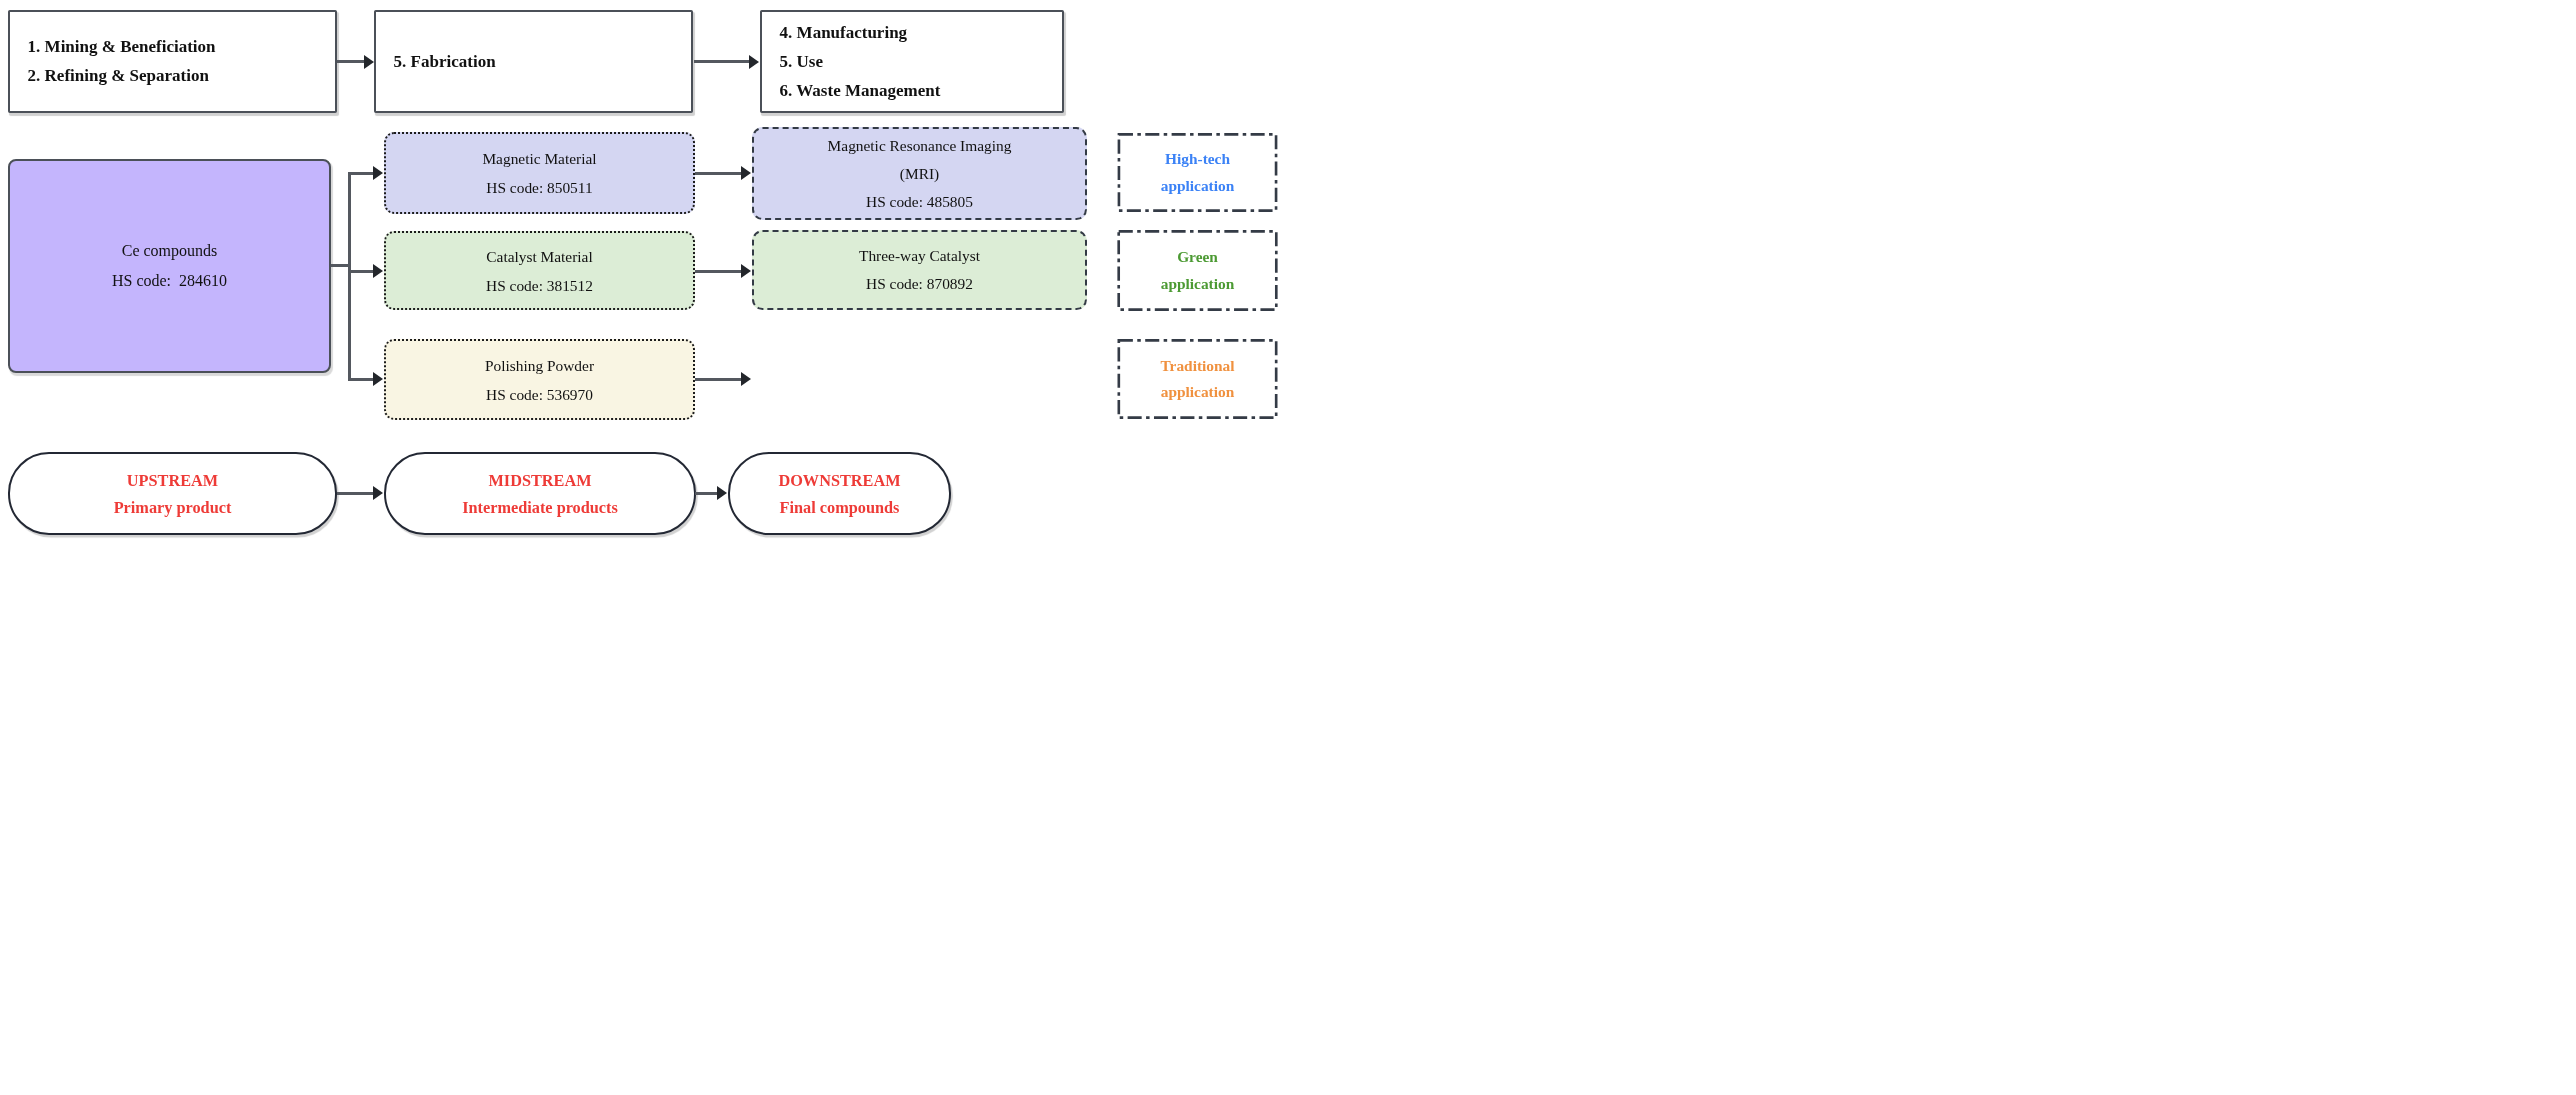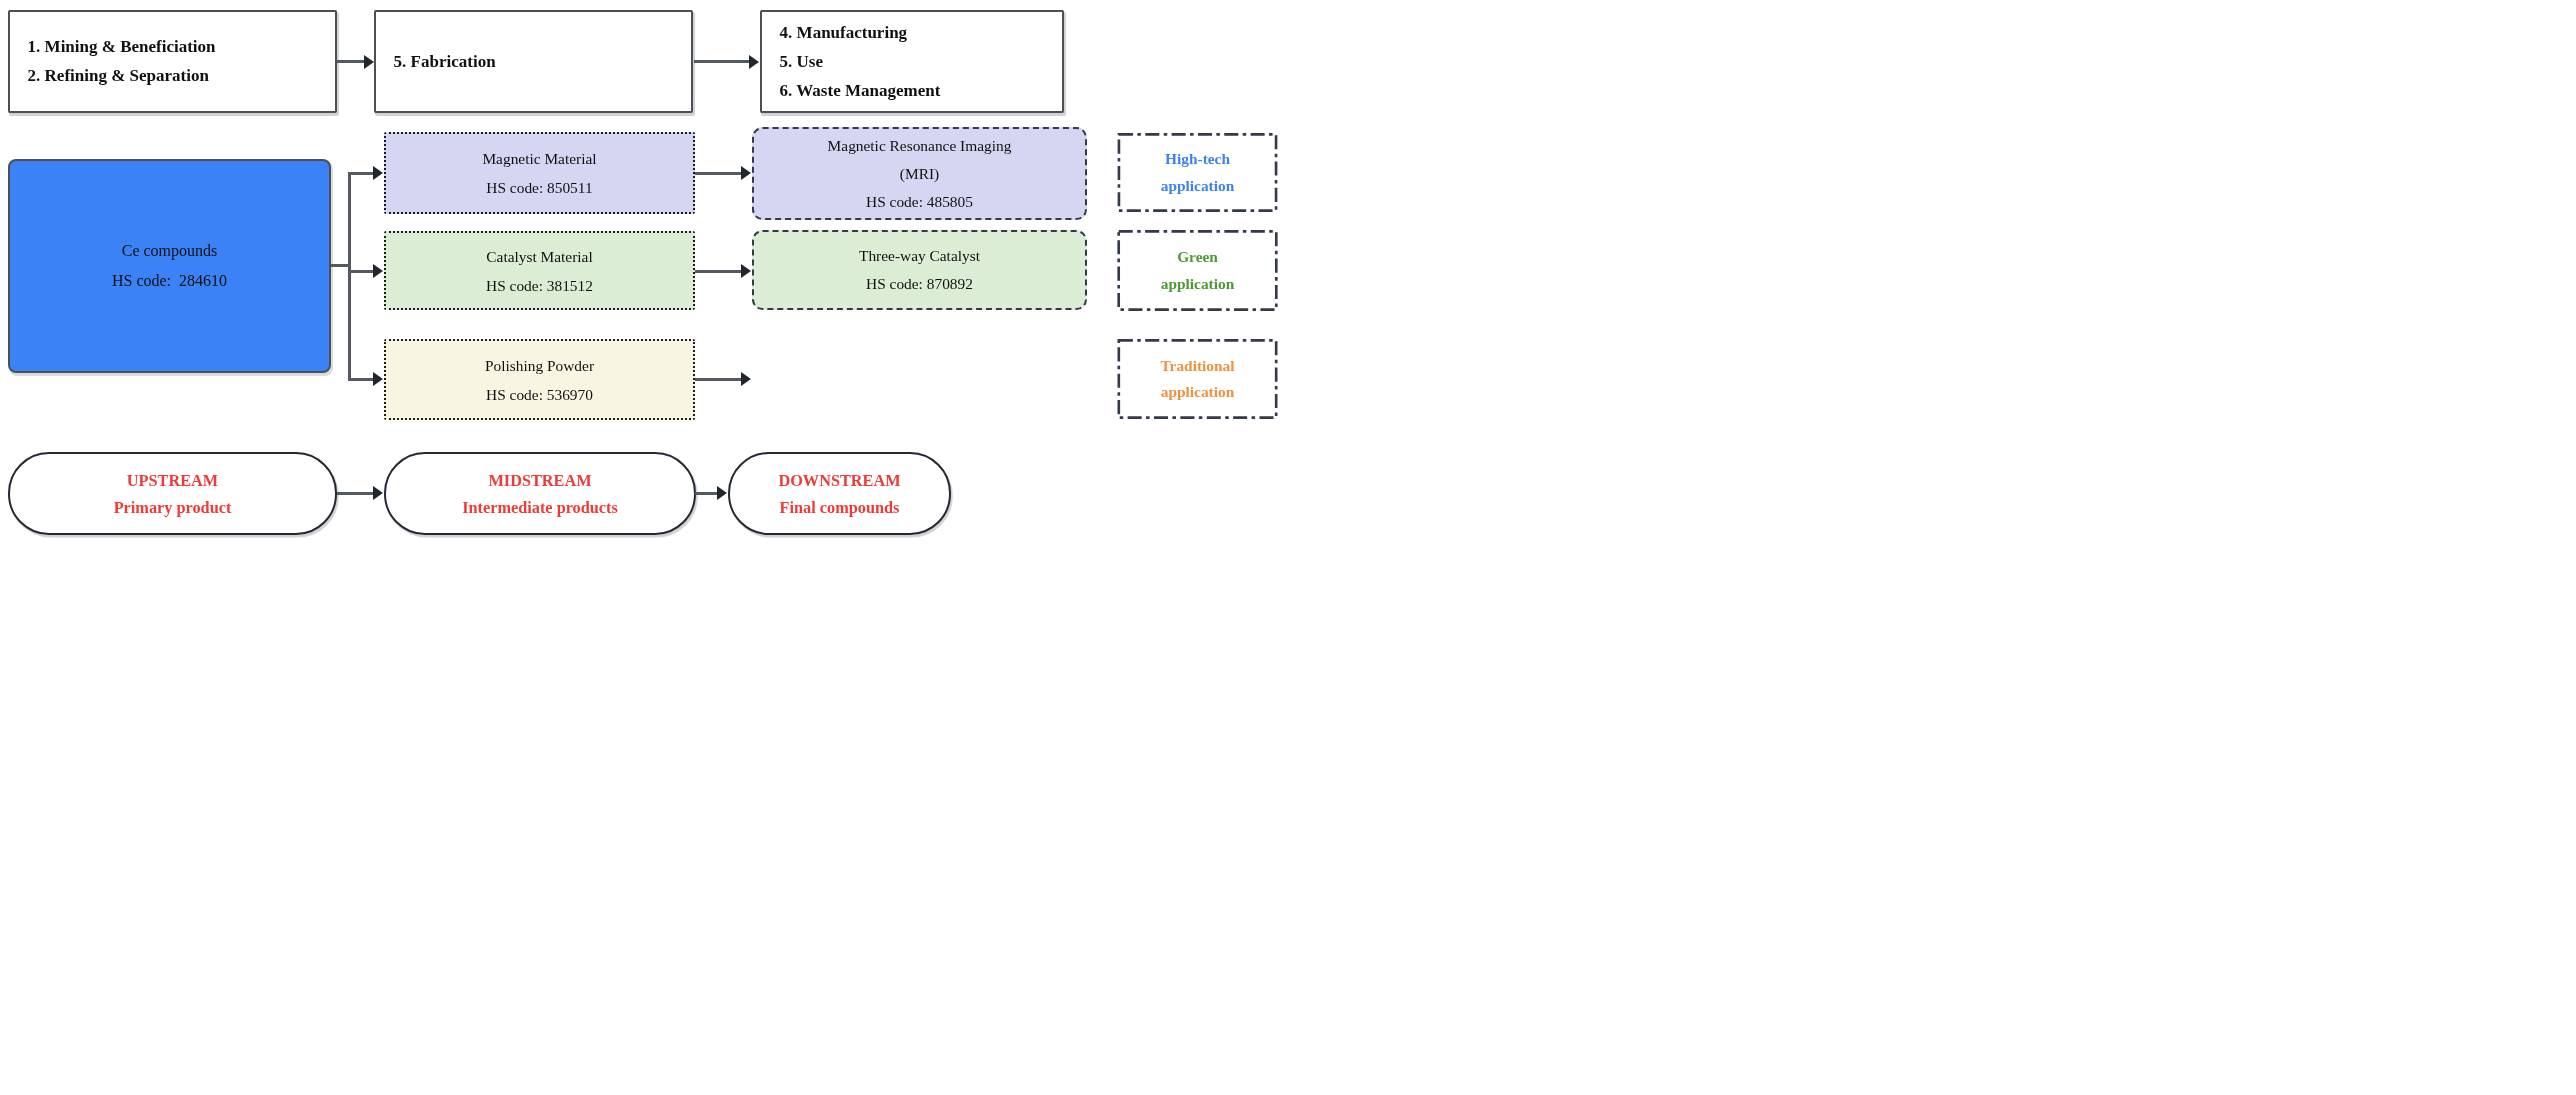--- a/index.html
+++ b/index.html
@@ -5,25 +5,25 @@
   html,body{margin:0;padding:0;background:#ffffff;}
   .canvas{position:relative;width:1288px;height:548px;background:#ffffff;
           font-family:"Liberation Serif","DejaVu Serif",serif;overflow:hidden;}
   .box{position:absolute;display:flex;align-items:center;justify-content:center;box-sizing:border-box;}
   .label{white-space:pre-wrap;text-align:center;color:#111;}
   
   .stage{border:2.6px solid #4b5058;background:#ffffff;border-radius:1.8px;
          justify-content:flex-start;box-shadow:1.8px 2.6px 0.9px rgba(0,0,0,0.18);}
   .stage .label{text-align:left;font-weight:bold;font-size:17px;line-height:29px;padding-left:17.6px;}
   
-  .source{border:2.6px solid #4b5058;background:#3b82f6;border-radius:8px;
+  .source{border:2.6px solid #4b5058;background:#c4b5fd;border-radius:8px;
           box-shadow:1.8px 2.6px 0.9px rgba(0,0,0,0.15);}
   .source .label{font-size:16px;line-height:30px;}
   
-  .dotted{border:2.2px dotted #1c1c1c;border-radius:2px;}
+  .dotted{border:2.2px dotted #1c1c1c;border-radius:10px;}
   .dotted .label{font-size:15.4px;line-height:29px;}
   
   .dashed{border:2.6px dashed #333a45;border-radius:10.6px;}
   .dashed .label{font-size:15.4px;line-height:28px;}
   
   .legend{background:#ffffff;}
   .legend svg{position:absolute;inset:0;width:100%;height:100%;overflow:visible;}
   .legend rect{fill:none;stroke:#343b46;stroke-width:3;stroke-dasharray:16 5 4 5;
                x:1.5px;y:1.5px;width:calc(100% - 3px);height:calc(100% - 3px);}
   .legend .label{font-weight:bold;font-size:15.4px;line-height:26.5px;position:relative;}

